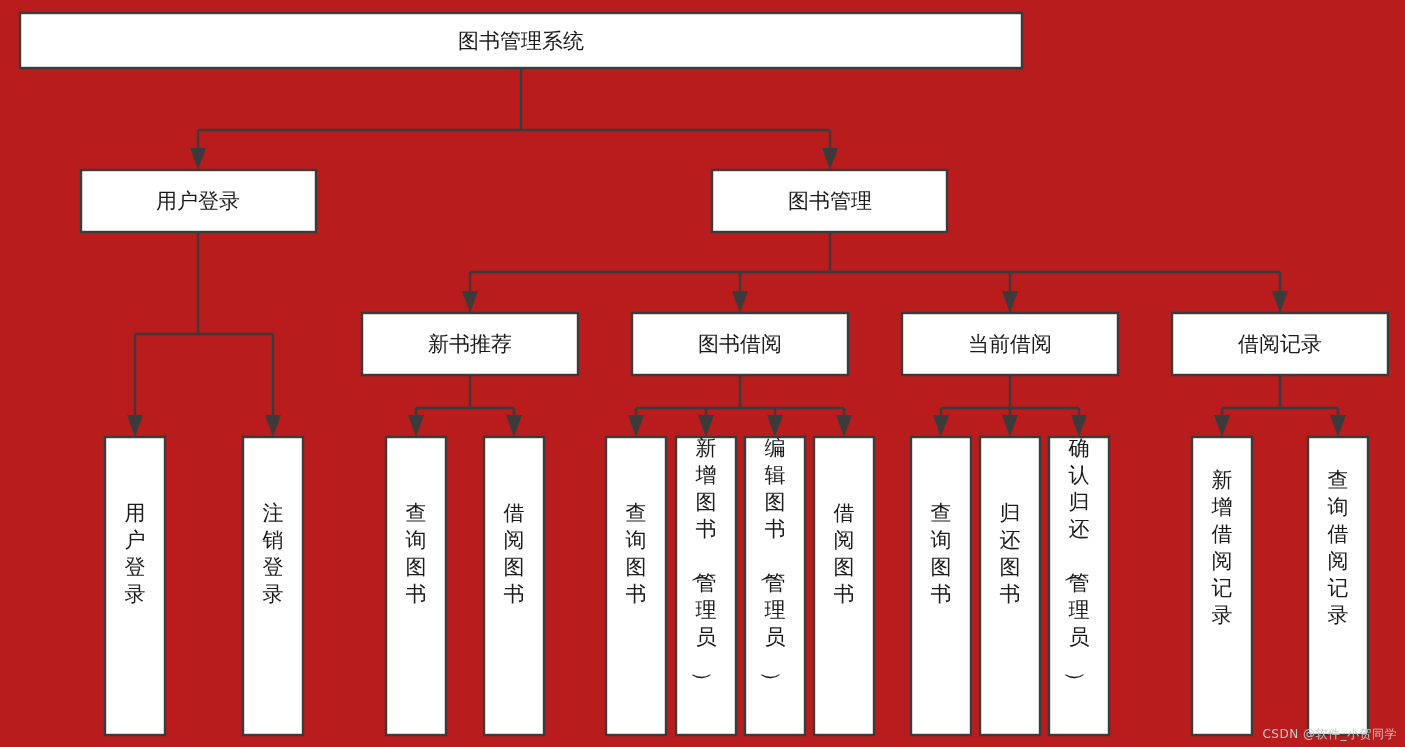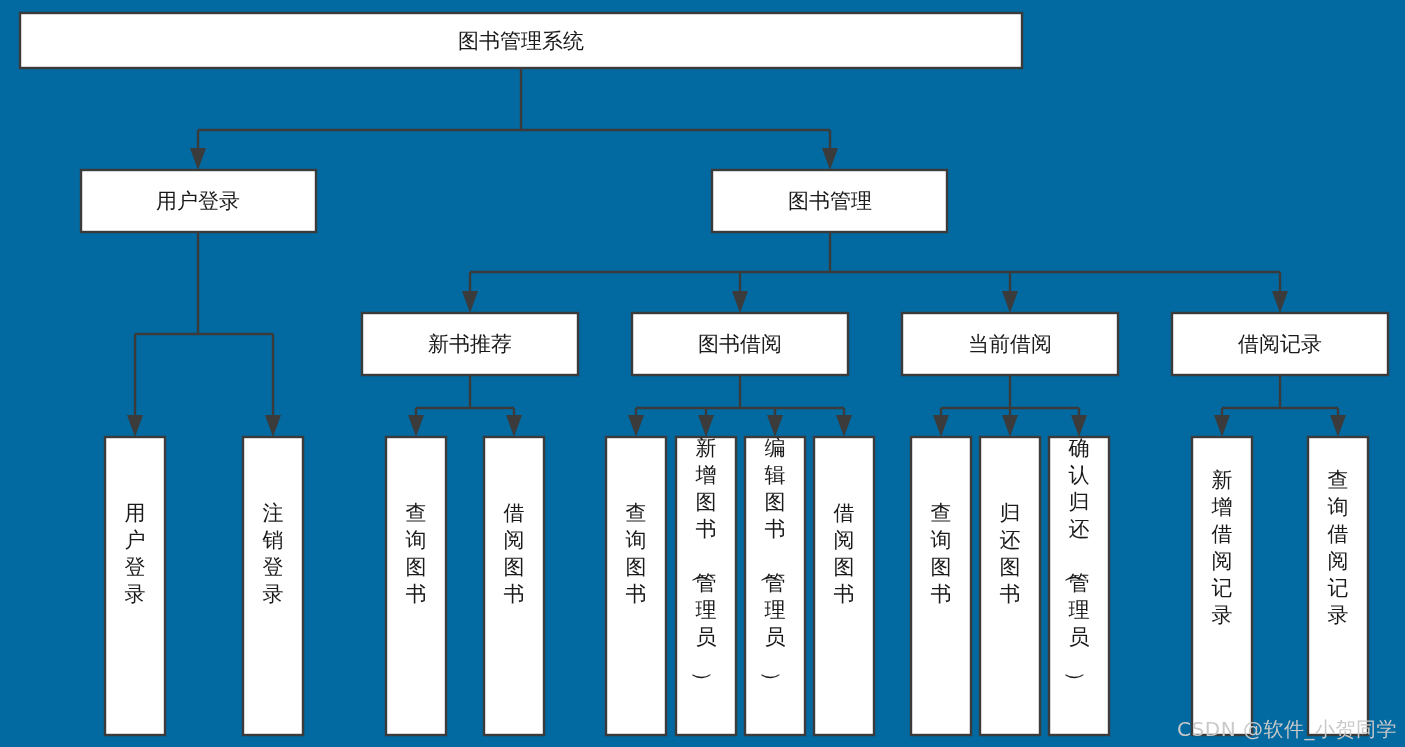--- a/index.html
+++ b/index.html
@@ -10,21 +10,21 @@
   body {
     width: 1405px;
     height: 747px;
     font-family: "DejaVu Sans", "Liberation Sans", sans-serif;
     overflow: hidden;
   }
   #diagram-root {
     position: relative;
     width: 1405px;
     height: 747px;
-    background: #0369a1;
+    background: #b91c1c;
   }
   svg#tree-canvas {
     position: absolute;
     top: 0;
     left: 0;
     width: 1405px;
     height: 747px;
     display: block;
   }
   .node-box {
@@ -53,21 +53,21 @@
   }
   .edge-arrow {
     fill: #3b3b3b;
     stroke: none;
   }
   .watermark {
     position: absolute;
     right: 8px;
     bottom: 4px;
     color: #c9c9c9;
-    font-size: 20px;
+    font-size: 12px;
     font-family: "DejaVu Sans", "Liberation Sans", sans-serif;
     letter-spacing: 0.5px;
     white-space: nowrap;
     user-select: none;
   }
 </style>
 </head>
 <body>
 
 <div id="diagram-root">

